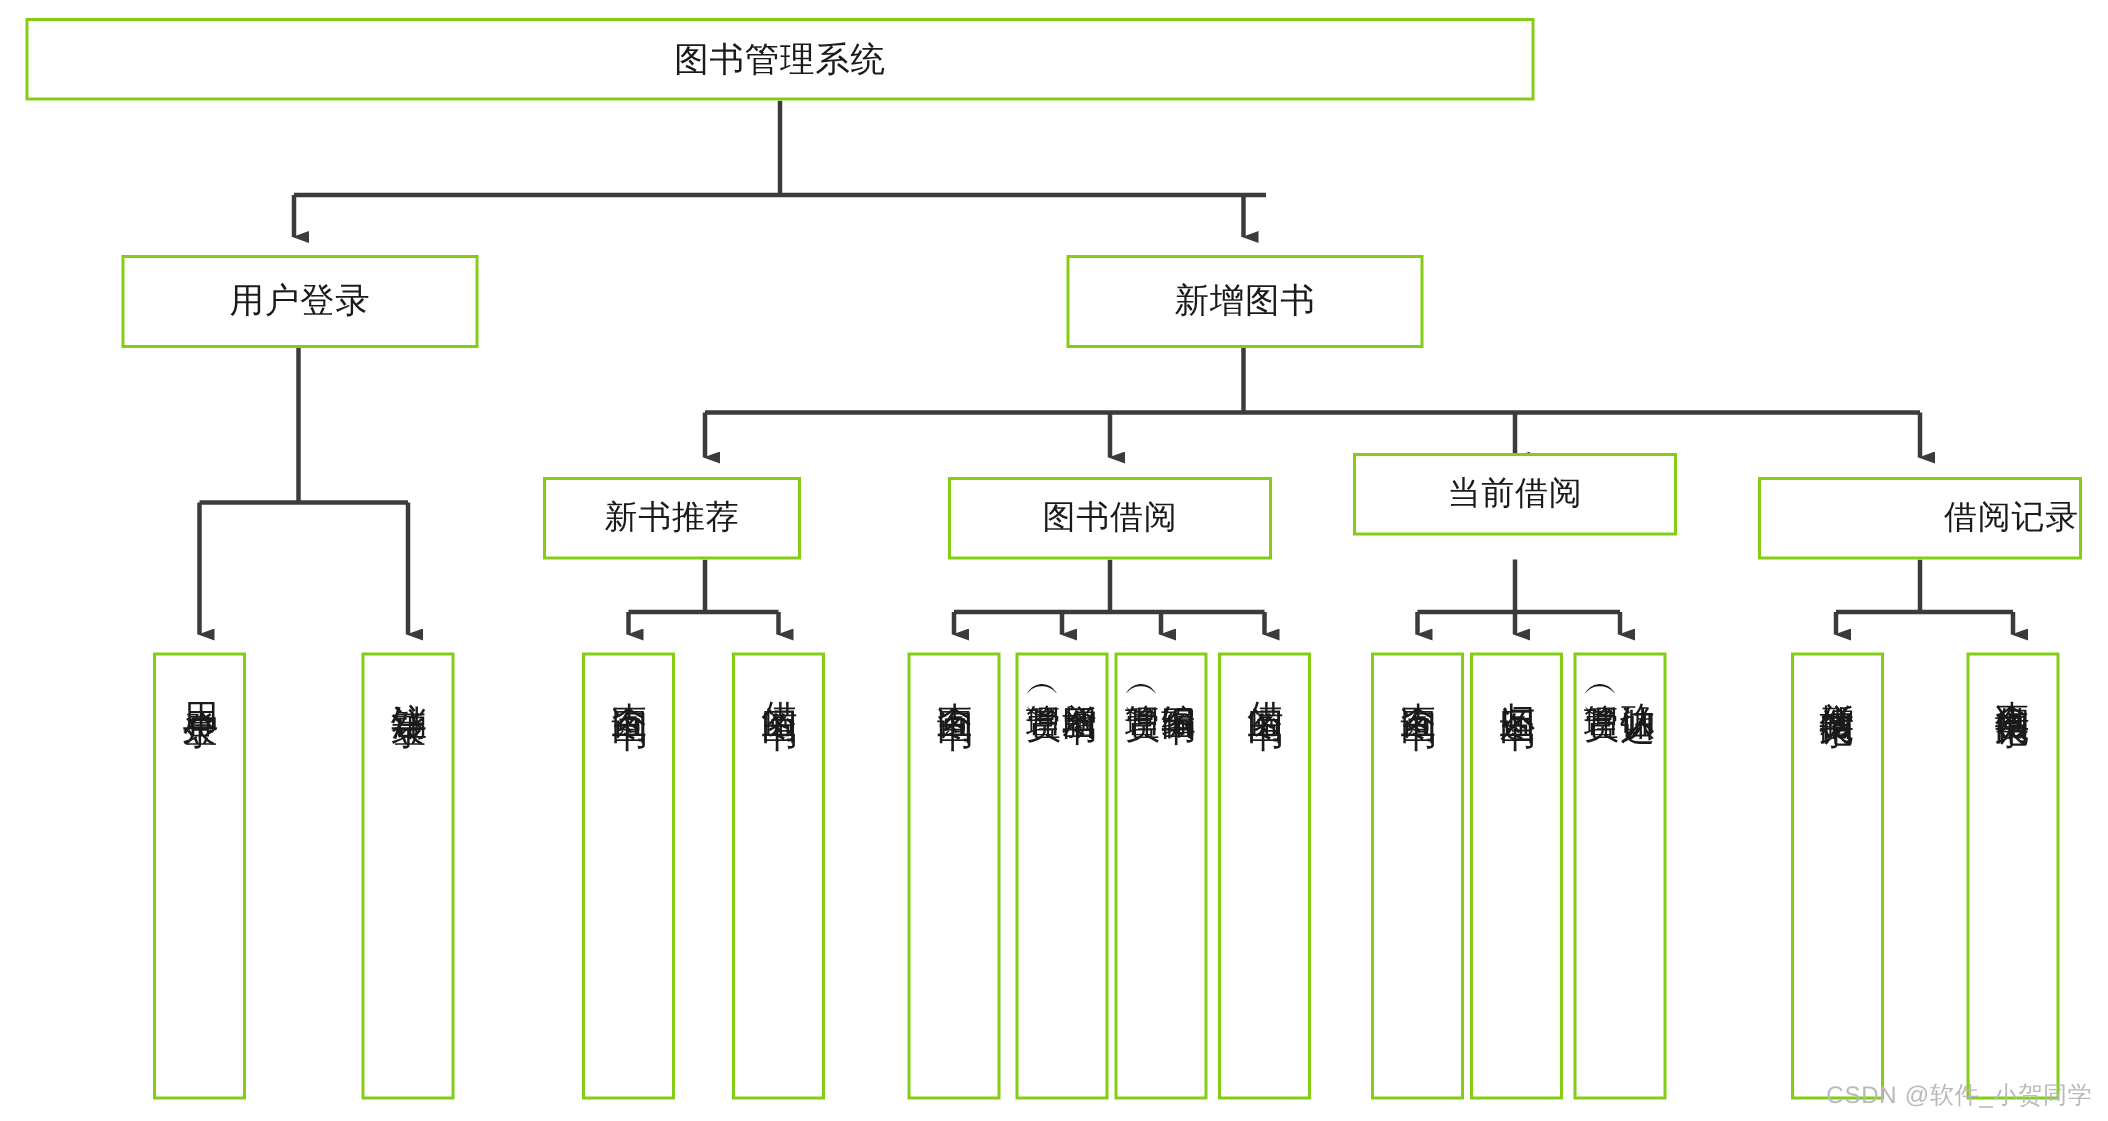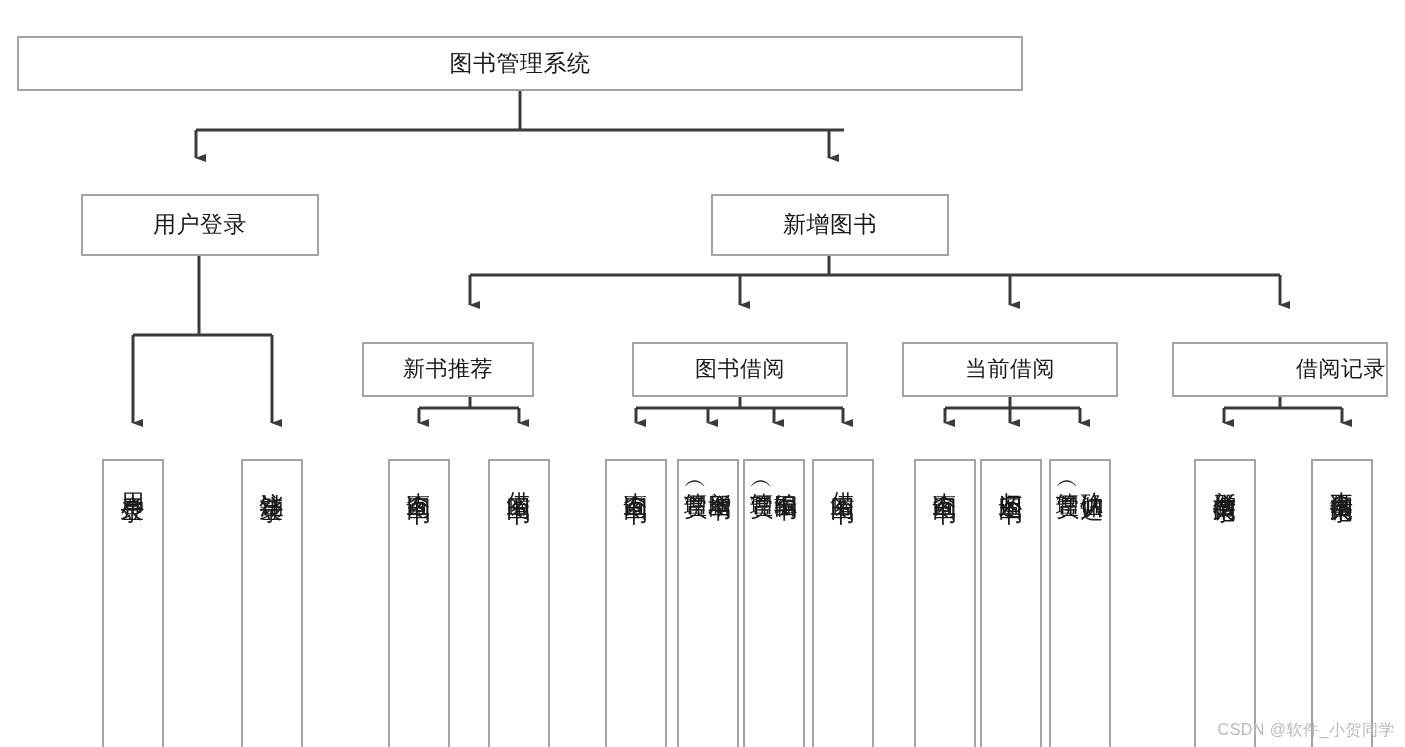--- a/index.html
+++ b/index.html
@@ -3,26 +3,25 @@
 <meta charset="utf-8">
 <style>
   html,body{margin:0;padding:0;background:#ffffff;}
   body{font-family:"Liberation Sans","DejaVu Sans",sans-serif;}
   #canvas{position:relative;width:1405px;height:747px;background:#ffffff;overflow:hidden;}
   svg.layer{position:absolute;left:0;top:0;width:1405px;height:747px;}
   .node{
     position:absolute;
     box-sizing:border-box;
     background:#ffffff;
-    border:2px solid #a3a3a3;
+    border:2px solid #84cc16;
     display:flex;
     align-items:center;
     justify-content:center;
     color:#1a1a1a;
-    margin-top:24px;
   }
   .node .label{
     display:block;
     text-align:center;
     line-height:1.12;
     letter-spacing:0.5px;
   }
   .node.h .label{font-size:23px;}
   .node.h3 .label{font-size:22px;}
   .node.v{
@@ -114,21 +113,21 @@
   <div class="node h" style="left:711px;top:170px;width:238px;height:62px;">
     <span class="label">新增图书</span>
   </div>
 
   <div class="node h3" style="left:362px;top:318px;width:172px;height:55px;">
     <span class="label">新书推荐</span>
   </div>
   <div class="node h3" style="left:632px;top:318px;width:216px;height:55px;">
     <span class="label">图书借阅</span>
   </div>
-  <div class="node h3" style="left:902px;top:318px;width:216px;height:55px;">
+  <div class="node h3" style="left:902px;top:302px;width:216px;height:55px;">
     <span class="label">当前借阅</span>
   </div>
   <div class="node h3" style="left:1172px;top:318px;width:216px;height:55px;justify-content:flex-end;">
     <span class="label">借阅记录</span>
   </div>
 
   <div class="node v" style="left:102px;top:435px;width:62px;height:298px;">
     <span class="label">用户登录</span>
   </div>
   <div class="node v" style="left:241px;top:435px;width:62px;height:298px;">

